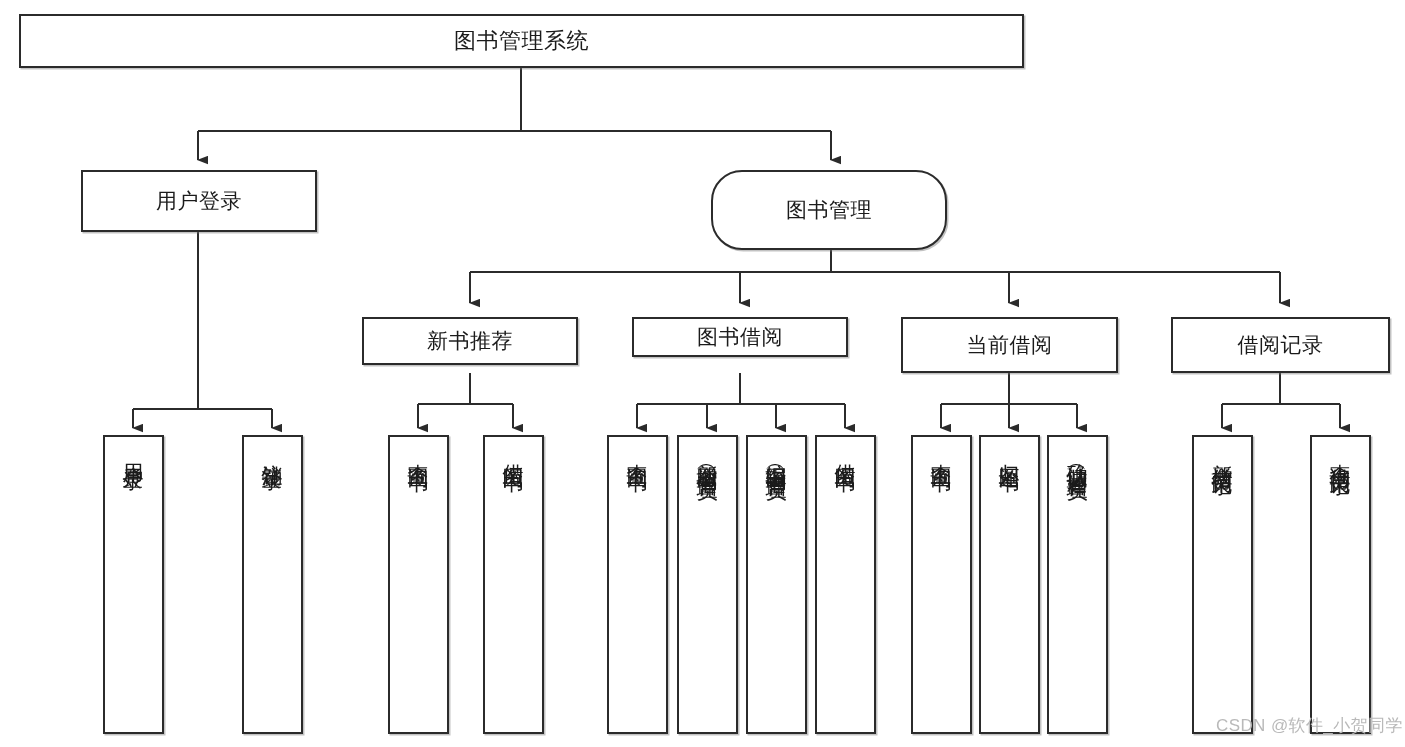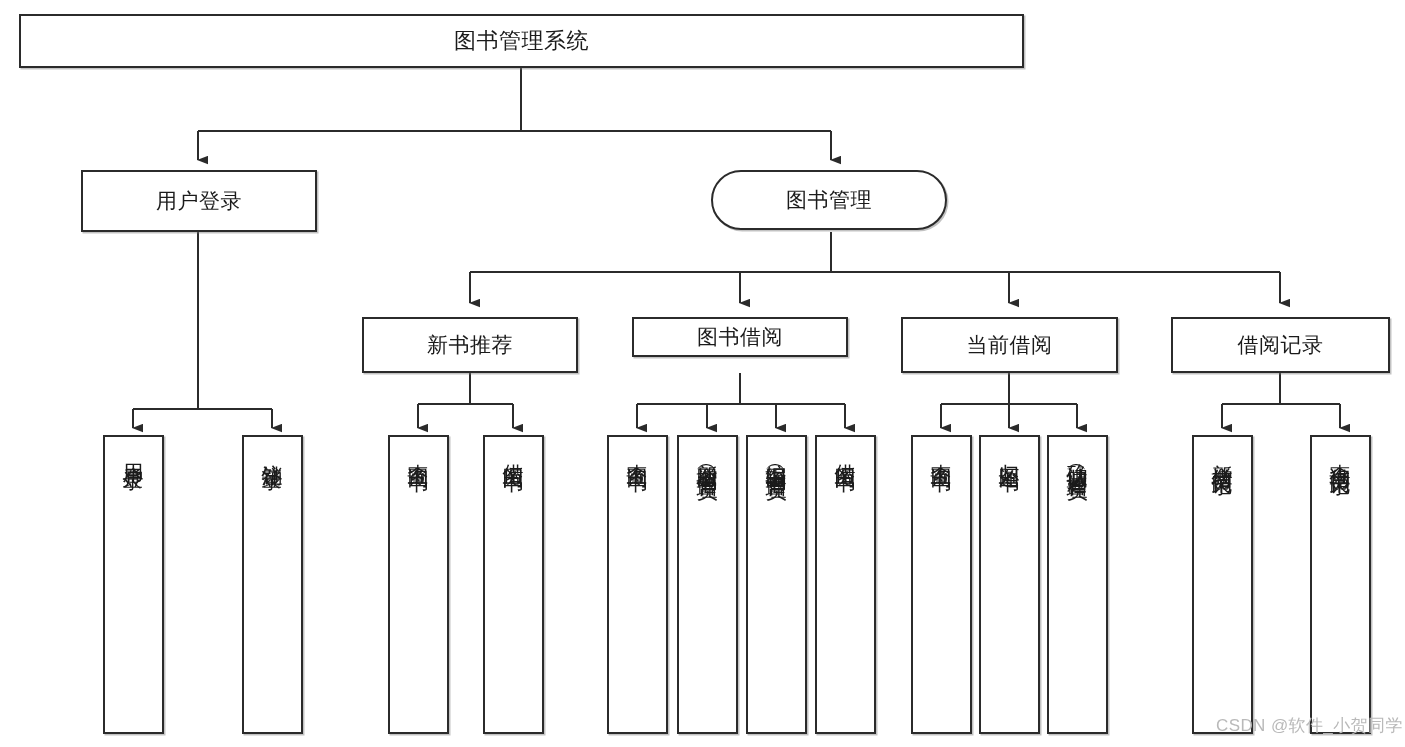--- a/index.html
+++ b/index.html
@@ -127,25 +127,25 @@
     </g>
   </svg>
 
   <div class="node root" style="left:19px; top:14px; width:1005px; height:54px;font-family:Liberation Serif, serif;">
     <span class="label">图书管理系统</span>
   </div>
 
   <div class="node" style="left:81px; top:170px; width:236px; height:62px;">
     <span class="label">用户登录</span>
   </div>
-  <div class="node" style="left:711px; top:170px; width:236px; height:60px;border-radius:31px;">
+  <div class="node" style="left:711px; top:170px; width:236px; height:80px;border-radius:31px;">
     <span class="label">图书管理</span>
   </div>
 
-  <div class="node" style="left:362px; top:317px; width:216px; height:56px;">
+  <div class="node" style="left:362px; top:317px; width:216px; height:48px;">
     <span class="label">新书推荐</span>
   </div>
   <div class="node" style="left:632px; top:317px; width:216px; height:40px;">
     <span class="label">图书借阅</span>
   </div>
   <div class="node" style="left:901px; top:317px; width:217px; height:56px;">
     <span class="label">当前借阅</span>
   </div>
   <div class="node" style="left:1171px; top:317px; width:219px; height:56px;">
     <span class="label">借阅记录</span>

